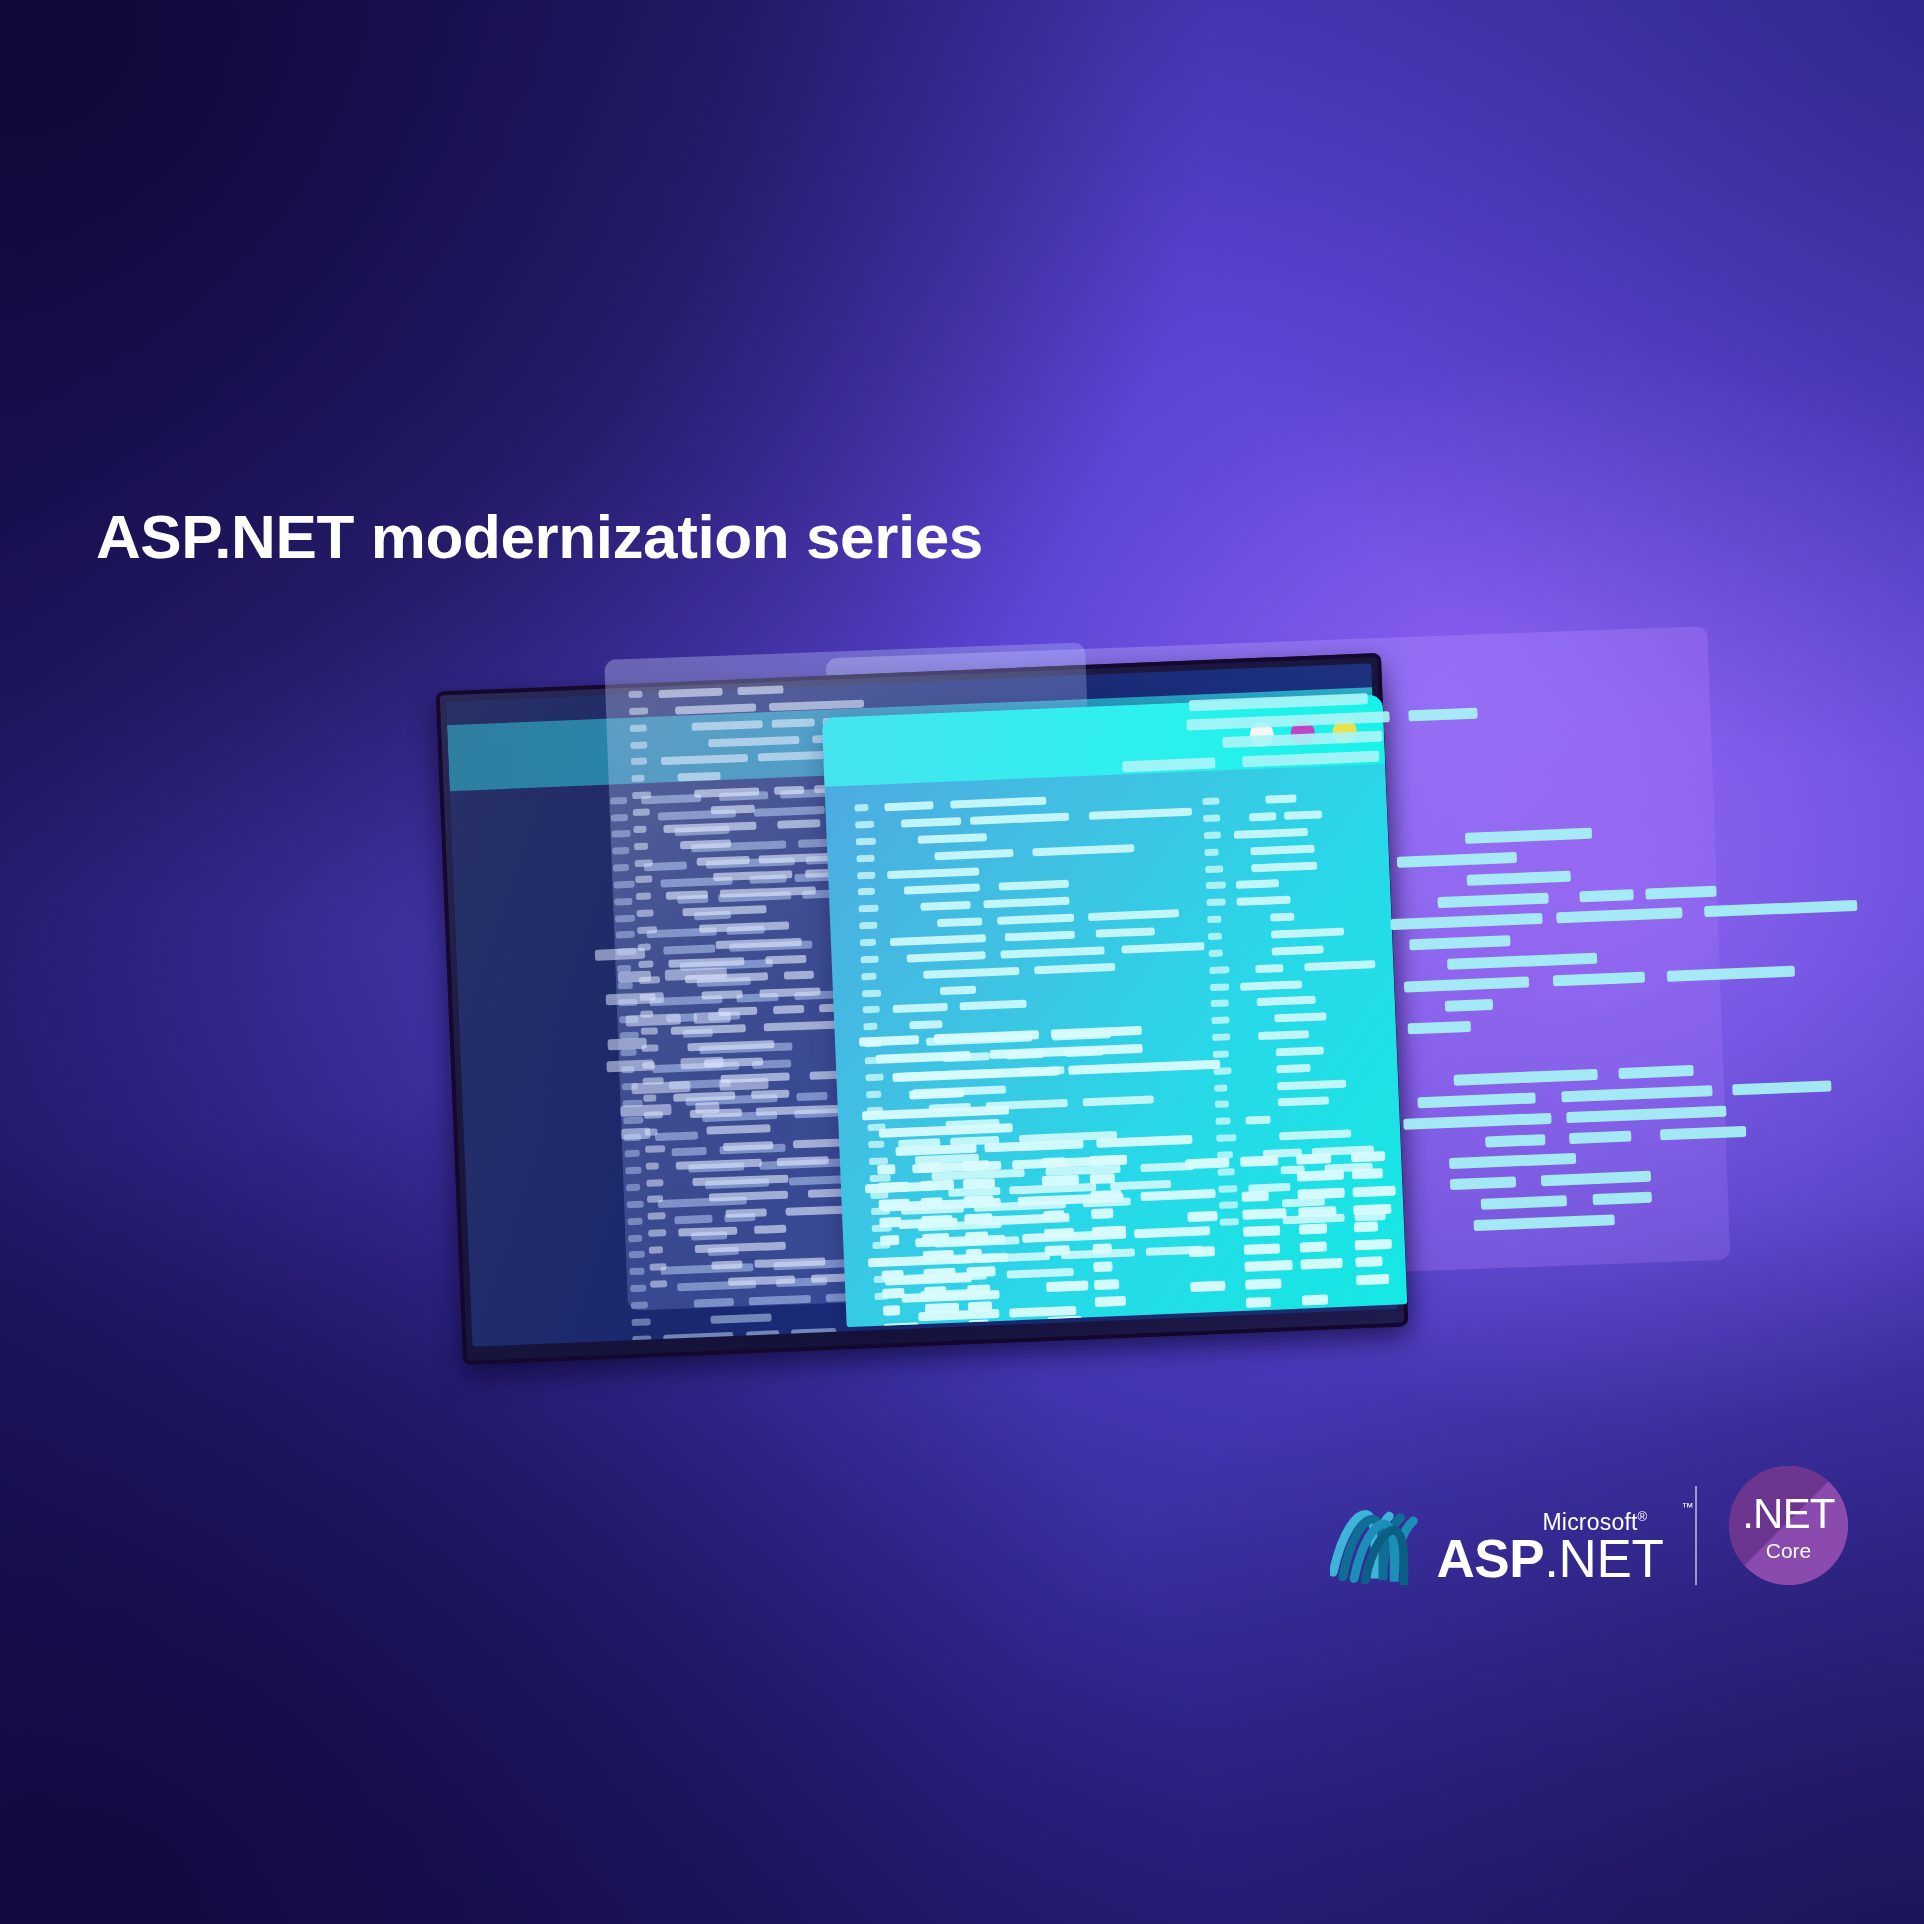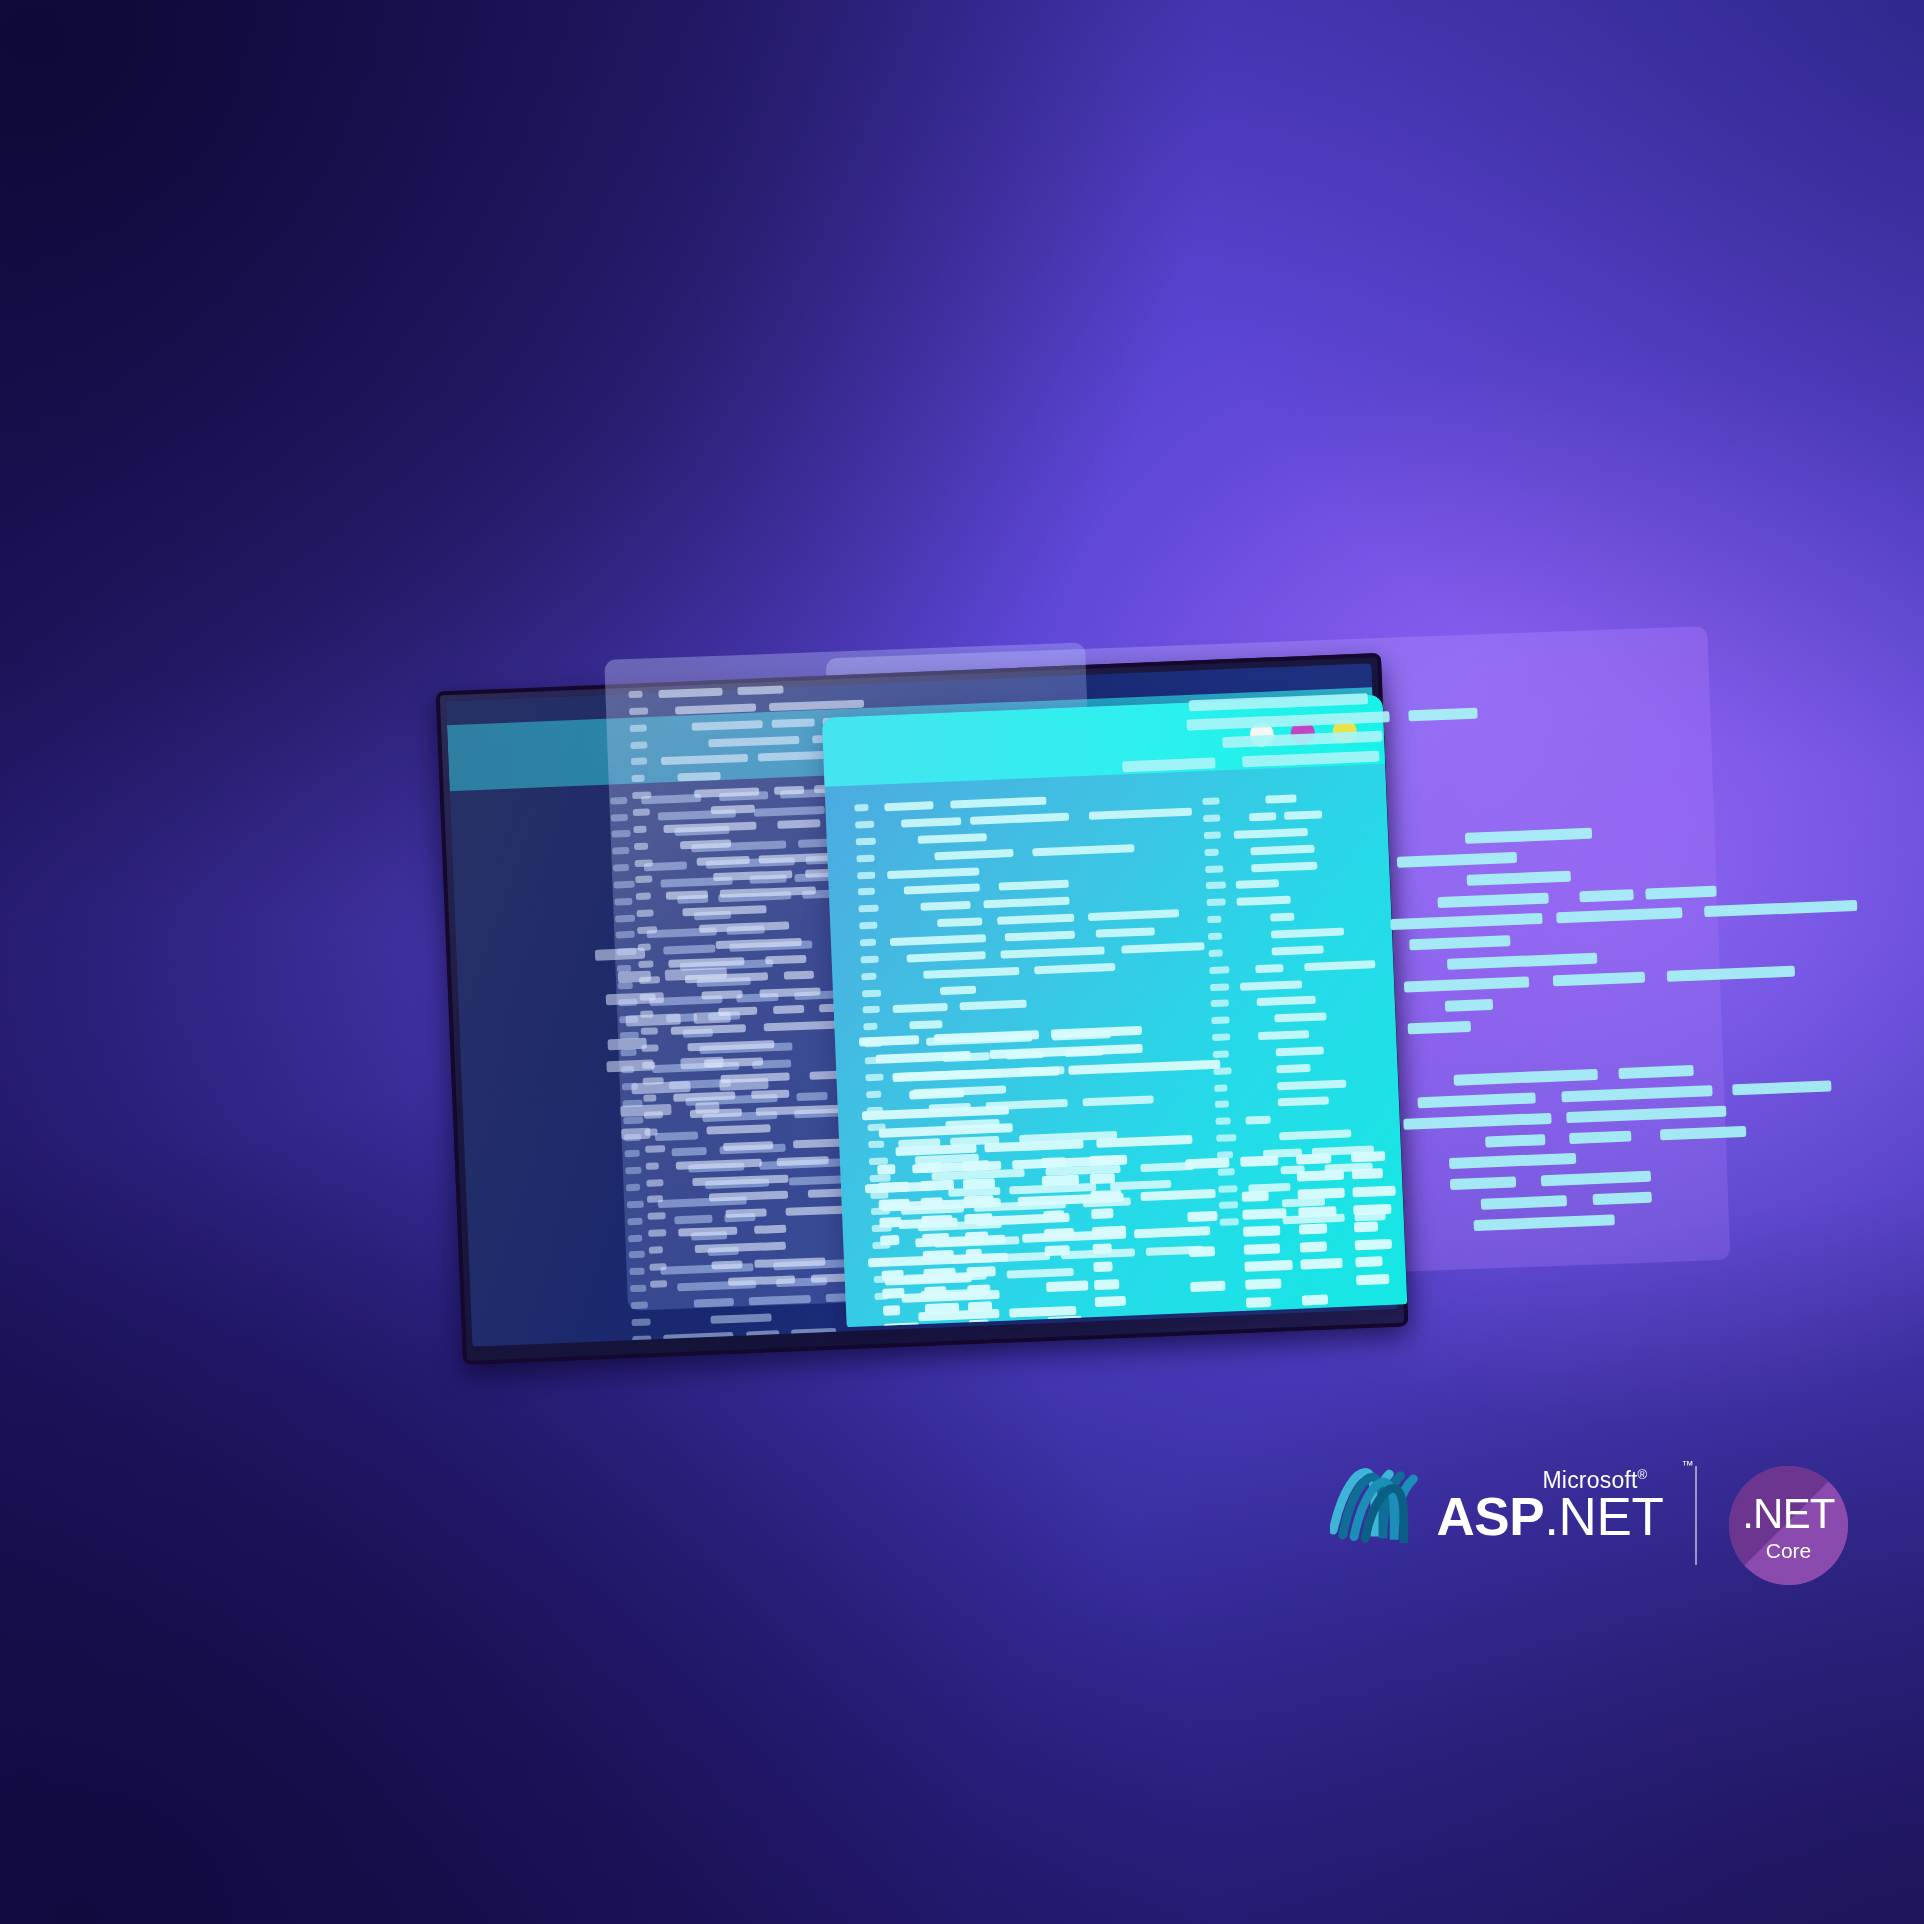--- a/index.html
+++ b/index.html
@@ -141,21 +141,21 @@
   
   .ln{position:absolute;height:11.2px;border-radius:2.4px;}
 
   
   .stream{position:absolute;transform:rotate(-2.35deg);}
   .stream .ln{background:#a8f4f6;opacity:.95;}
 
   
   .logos{
     position:absolute;right:77px;bottom:340px;
-    display:flex;align-items:flex-start;gap:32px;
+    display:flex;align-items:flex-end;gap:32px;
     z-index:45;
   }
   .aspnet{display:flex;align-items:flex-end;gap:13px;}
   .swoosh{width:93px;height:77px;}
   .aspnet-words{position:relative;padding-top:21px;}
   .ms-mark{
     position:absolute;left:106px;top:-1.6px;
     color:#ffffff;font-size:23px;font-weight:400;letter-spacing:0.2px;
     white-space:nowrap;
   }
@@ -875,20 +875,21 @@
         <div class="ln" style="left: 86px; top: 112px; width: 43px; height: 11.2px; background: rgb(223, 232, 255); opacity: 0.55;"></div>
         <div class="ln" style="left: 36px; top: 135px; width: 59px; height: 11.2px; background: rgb(223, 232, 255); opacity: 0.55;"></div>
         <div class="ln" style="left: 124px; top: 135px; width: 49px; height: 11.2px; background: rgb(223, 232, 255); opacity: 0.55;"></div>
         <div class="ln" style="left: 24px; top: 157px; width: 51px; height: 11.2px; background: rgb(223, 232, 255); opacity: 0.55;"></div>
         <div class="ln" style="left: 99px; top: 157px; width: 24px; height: 11.2px; background: rgb(223, 232, 255); opacity: 0.55;"></div>
         <div class="ln" style="left: 24px; top: 180px; width: 29px; height: 11.2px; background: rgb(223, 232, 255); opacity: 0.55;"></div>
       </div>
   </div>
 
   <div class="headline">
+    <h1>ASP.NET modernization series</h1>
   </div>
 
   <div class="logos">
 
     <div class="aspnet">
       <span class="swoosh">
         <svg viewBox="0 0 116 96" width="93" height="77" aria-hidden="true">
           <path d="M4 80 C16 26, 34 8, 44 8 C54 8, 56 30, 56 52 L56 88 C56 60, 60 22, 74 10" fill="none" stroke="#3fb4d8" stroke-width="11" stroke-linecap="round"></path>
           <path d="M16 86 C26 34, 44 12, 54 14 C64 16, 66 38, 66 58 L66 90 C66 62, 72 26, 88 12" fill="none" stroke="#0e6e96" stroke-width="11" stroke-linecap="round"></path>
           <path d="M30 88 C40 40, 58 18, 68 20 C78 22, 80 42, 80 62 L80 92 C80 64, 88 30, 104 16" fill="none" stroke="#1b8fb8" stroke-width="11" stroke-linecap="round"></path>

